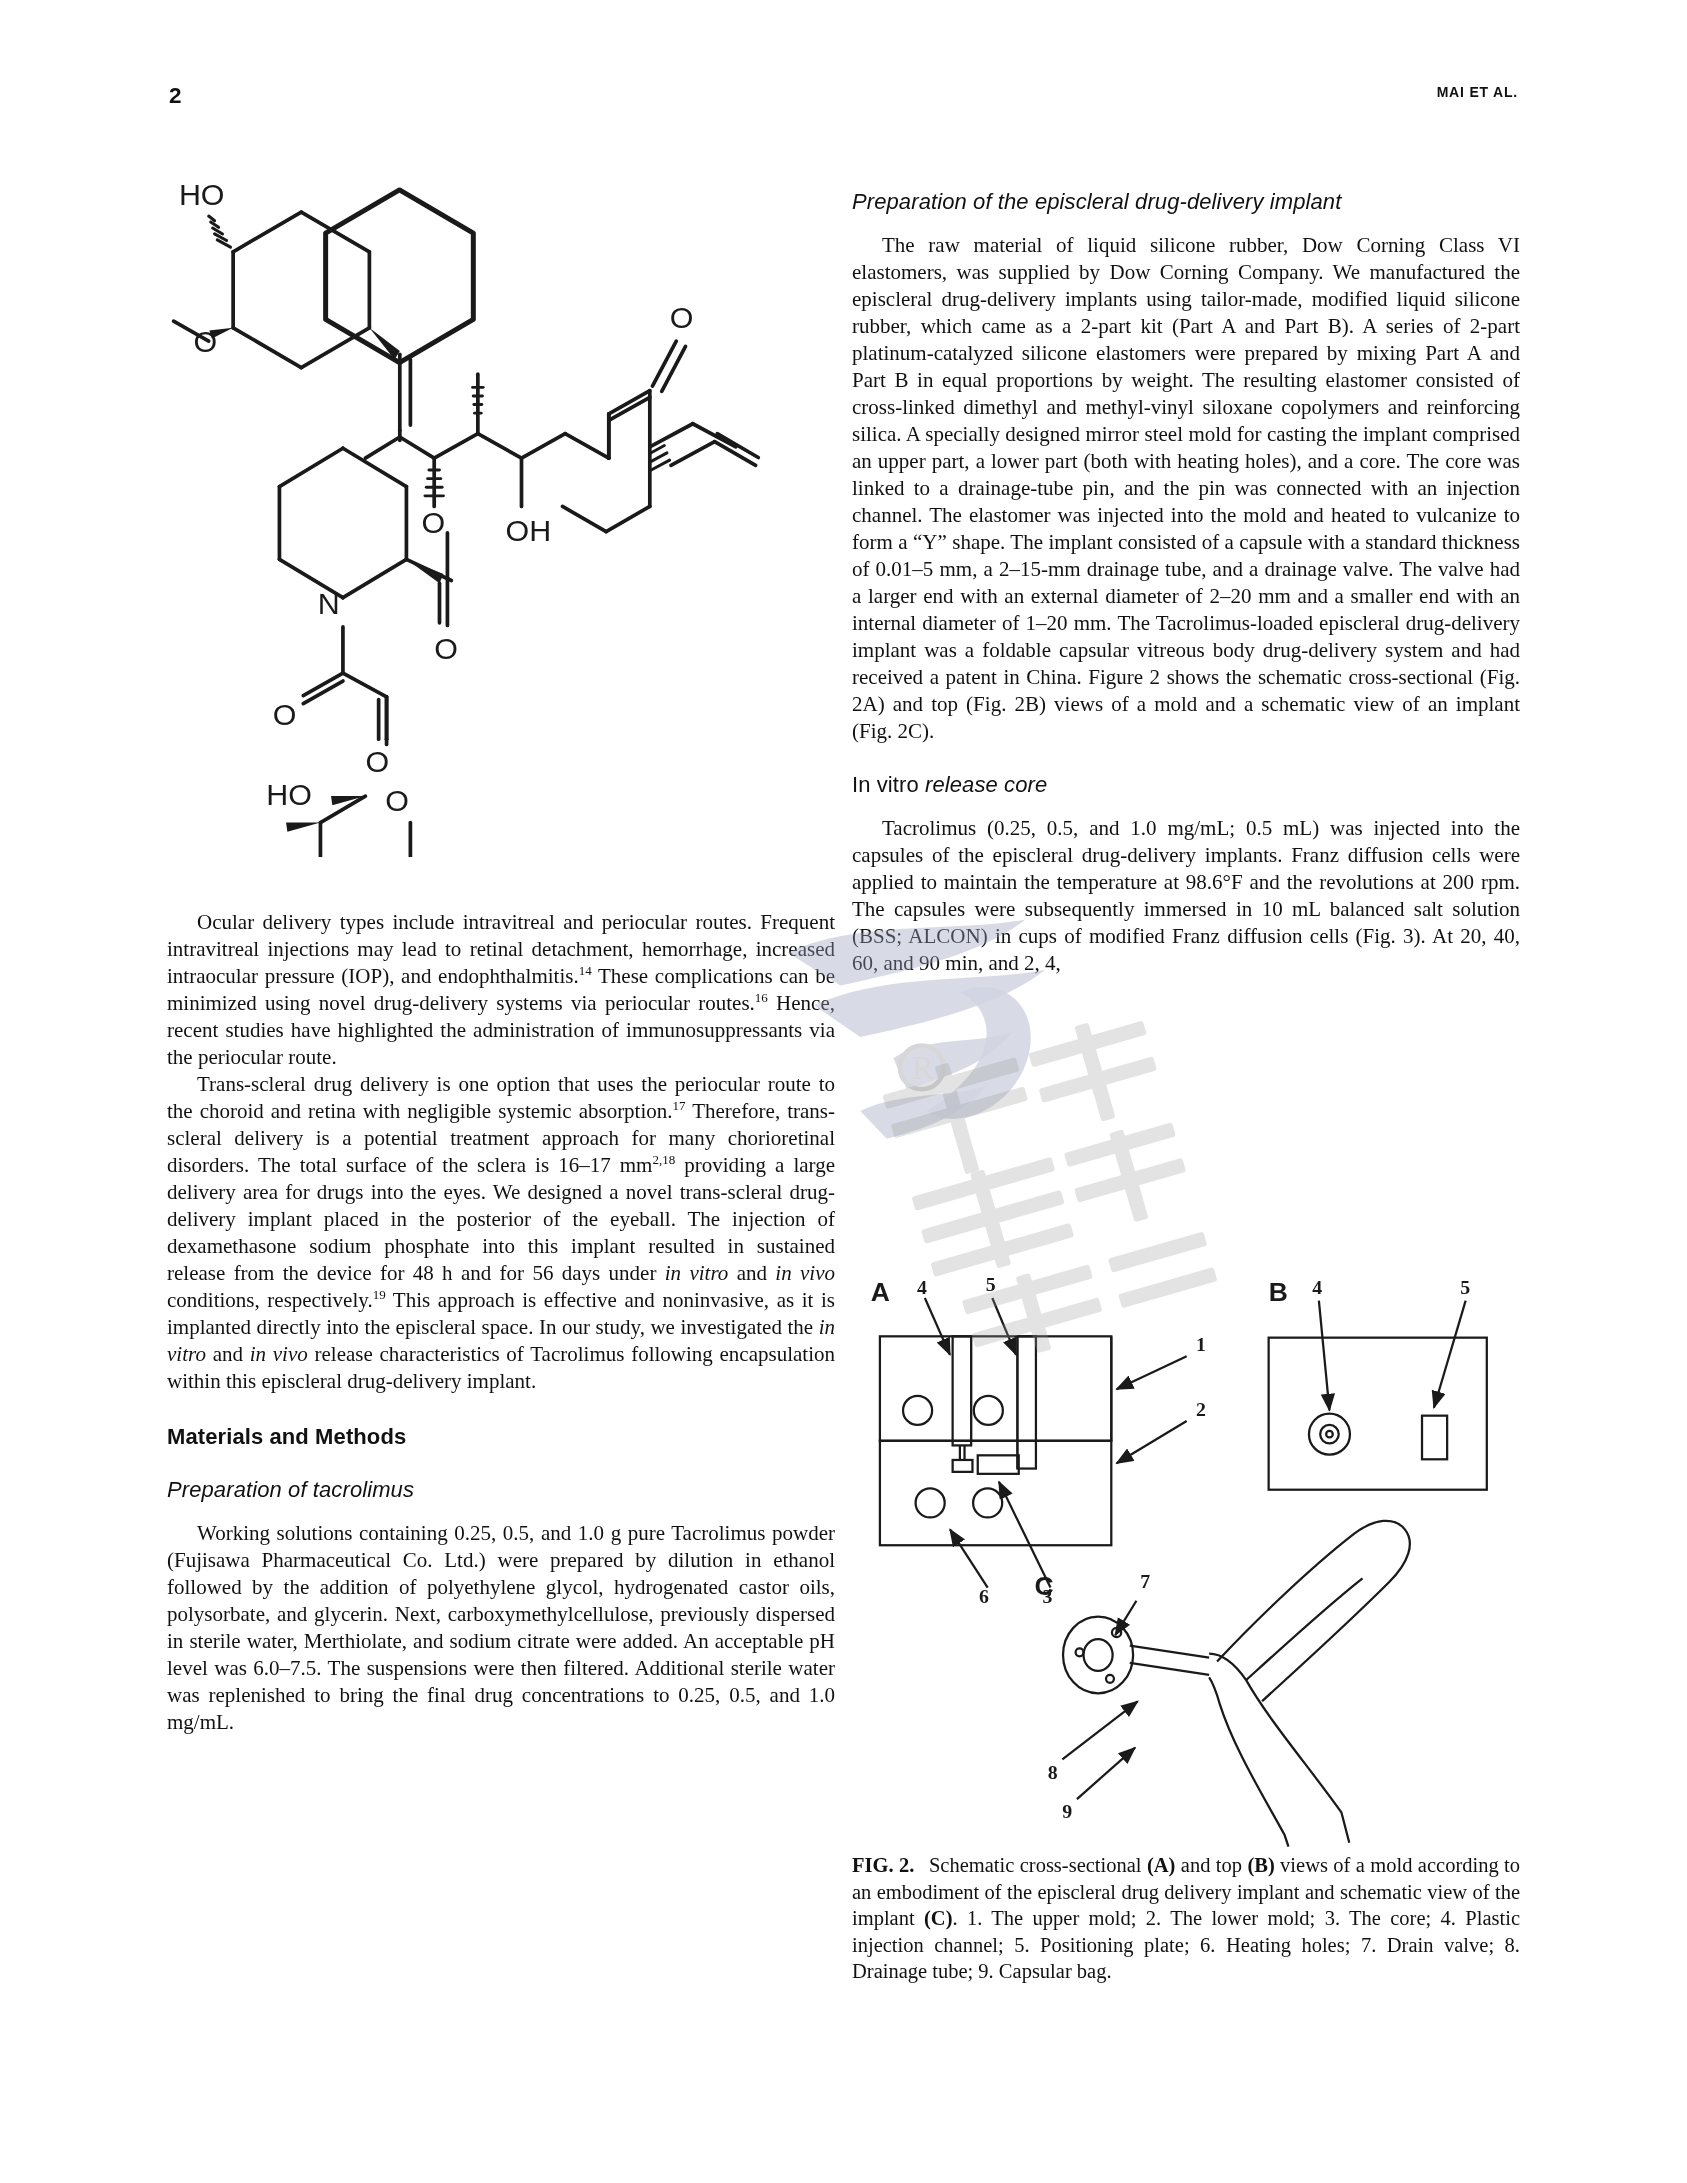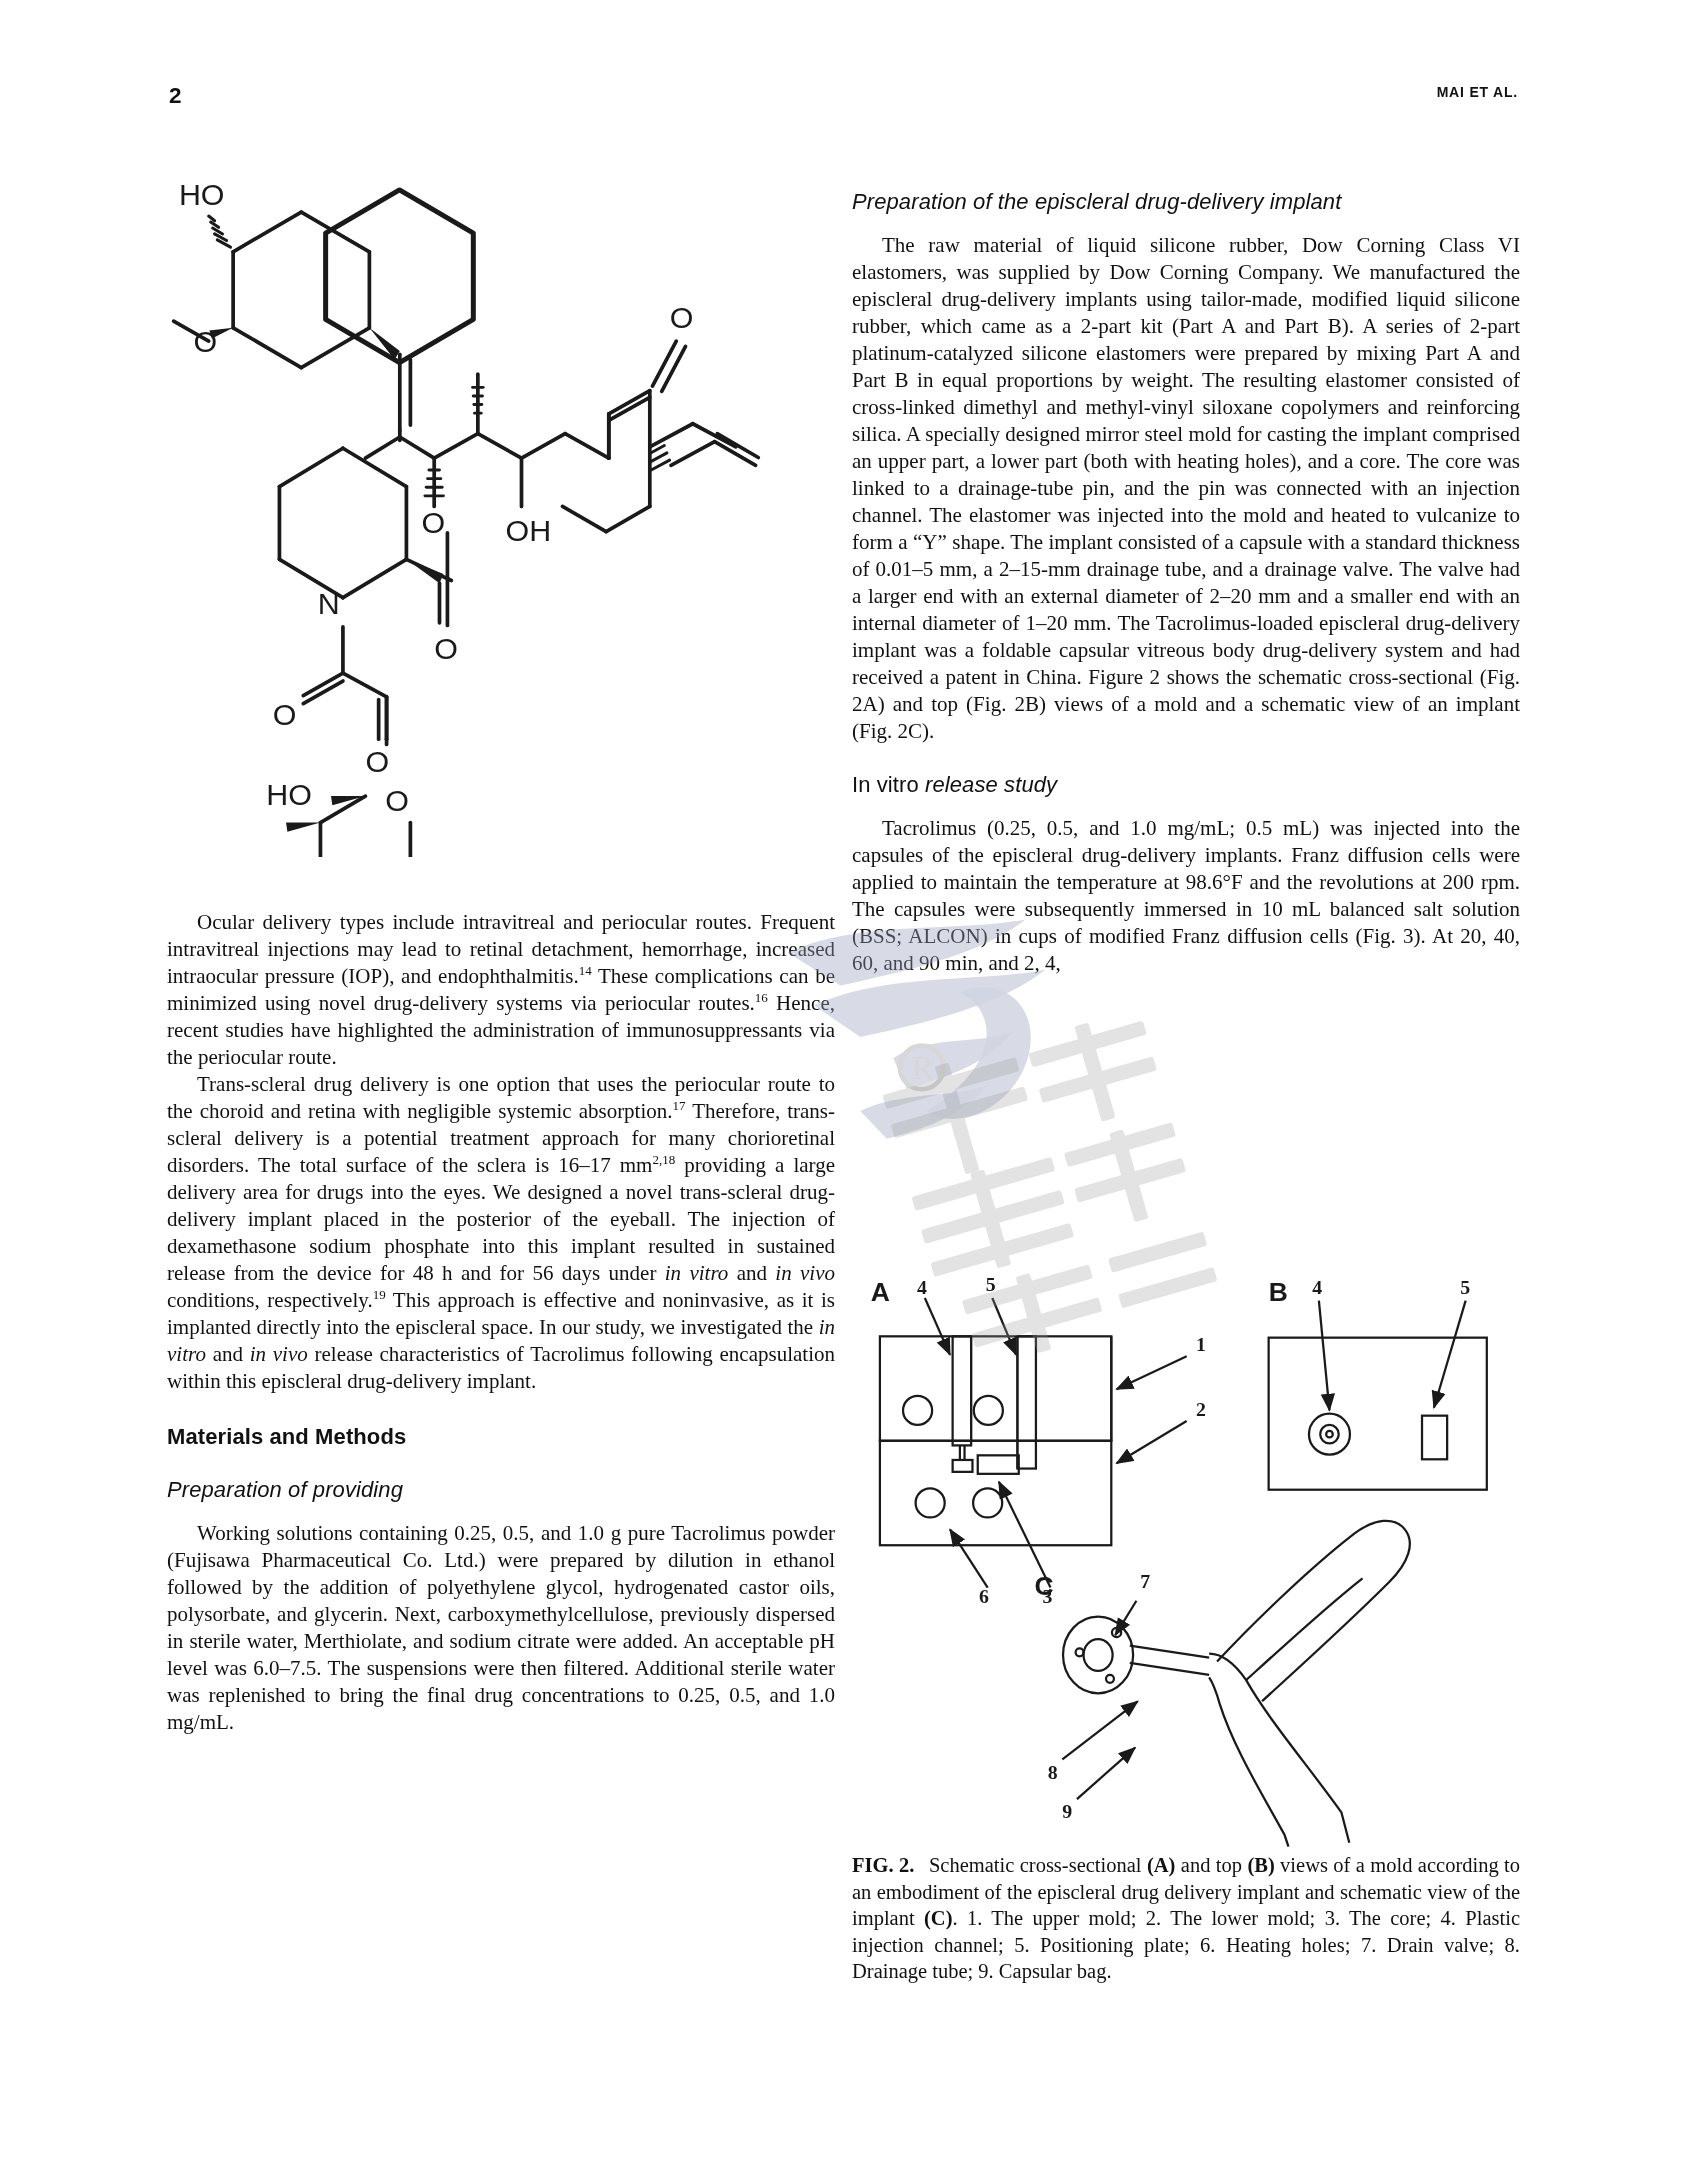--- a/index.html
+++ b/index.html
@@ -275,28 +275,28 @@
         <path d="M300 1158 L300 1230" opacity="0"></path>
       </g>
     </svg>
   </div>
 
 
   <div class="col col-left" style="top:862px;">
     <p class="body"><span>Ocular delivery types include intravitreal and periocular routes. Frequent intravitreal injections may lead to retinal detachment, hemorrhage, increased intraocular pressure (IOP), and endophthalmitis.</span><sup>14</sup><span> These complications can be minimized using novel drug-delivery systems via periocular routes.</span><sup>16</sup><span> Hence, recent studies have highlighted the administration of immunosuppressants via the periocular route.</span></p>
     <p class="body"><span>Trans-scleral drug delivery is one option that uses the periocular route to the choroid and retina with negligible systemic absorption.</span><sup>17</sup><span> Therefore, trans-scleral delivery is a potential treatment approach for many chorioretinal disorders. The total surface of the sclera is 16–17 mm</span><sup>2,18</sup><span> providing a large delivery area for drugs into the eyes. We designed a novel trans-scleral drug-delivery implant placed in the posterior of the eyeball. The injection of dexamethasone sodium phosphate into this implant resulted in sustained release from the device for 48 h and for 56 days under </span><span class="it">in vitro</span><span> and </span><span class="it">in vivo</span><span> conditions, respectively.</span><sup>19</sup><span> This approach is effective and noninvasive, as it is implanted directly into the episcleral space. In our study, we investigated the </span><span class="it">in vitro</span><span> and </span><span class="it">in vivo</span><span> release characteristics of Tacrolimus following encapsulation within this episcleral drug-delivery implant.</span></p>
     <h2 class="sec">Materials and Methods</h2>
-    <h3 class="sub">Preparation of providing</h3>
+    <h3 class="sub">Preparation of tacrolimus</h3>
     <p class="body"><span>Working solutions containing 0.25, 0.5, and 1.0 g pure Tacrolimus powder (Fujisawa Pharmaceutical Co. Ltd.) were prepared by dilution in ethanol followed by the addition of polyethylene glycol, hydrogenated castor oils, polysorbate, and glycerin. Next, carboxymethylcellulose, previously dispersed in sterile water, Merthiolate, and sodium citrate were added. An acceptable pH level was 6.0–7.5. The suspensions were then filtered. Additional sterile water was replenished to bring the final drug concentrations to 0.25, 0.5, and 1.0 mg/mL.</span></p>
   </div>
 
   <div class="col col-right">
     <h3 class="sub first">Preparation of the episcleral drug-delivery implant</h3>
     <p class="body"><span>The raw material of liquid silicone rubber, Dow Corning Class VI elastomers, was supplied by Dow Corning Company. We manufactured the episcleral drug-delivery implants using tailor-made, modified liquid silicone rubber, which came as a 2-part kit (Part A and Part B). A series of 2-part platinum-catalyzed silicone elastomers were prepared by mixing Part A and Part B in equal proportions by weight. The resulting elastomer consisted of cross-linked dimethyl and methyl-vinyl siloxane copolymers and reinforcing silica. A specially designed mirror steel mold for casting the implant comprised an upper part, a lower part (both with heating holes), and a core. The core was linked to a drainage-tube pin, and the pin was connected with an injection channel. The elastomer was injected into the mold and heated to vulcanize to form a “Y” shape. The implant consisted of a capsule with a standard thickness of 0.01–5 mm, a 2–15-mm drainage tube, and a drainage valve. The valve had a larger end with an external diameter of 2–20 mm and a smaller end with an internal diameter of 1–20 mm. The Tacrolimus-loaded episcleral drug-delivery implant was a foldable capsular vitreous body drug-delivery system and had received a patent in China. Figure 2 shows the schematic cross-sectional (Fig. 2A) and top (Fig. 2B) views of a mold and a schematic view of an implant (Fig. 2C).</span></p>
-    <h3 class="sub"><span class="upright">In vitro</span><span> release study</span></h3>
+    <h3 class="sub"><span class="upright">In vitro</span><span> release core</span></h3>
     <p class="body"><span>Tacrolimus (0.25, 0.5, and 1.0 mg/mL; 0.5 mL) was injected into the capsules of the episcleral drug-delivery implants. Franz diffusion cells were applied to maintain the temperature at 98.6°F and the revolutions at 200 rpm. The capsules were subsequently immersed in 10 mL balanced salt solution (BSS; ALCON) in cups of modified Franz diffusion cells (Fig. 3). At 20, 40, 60, and 90 min, and 2, 4,</span></p>
   </div>
 
   <div class="fig2">
     <svg width="668" height="595" viewBox="0 0 1010 900" xmlns="http://www.w3.org/2000/svg">
       <defs>
         <marker id="ah" markerWidth="9" markerHeight="9" refX="7.4" refY="3.2" orient="auto">
           <path d="M0,0 L8,3.2 L0,6.4 z" fill="#1a1a1a"></path>
         </marker>
       </defs>

